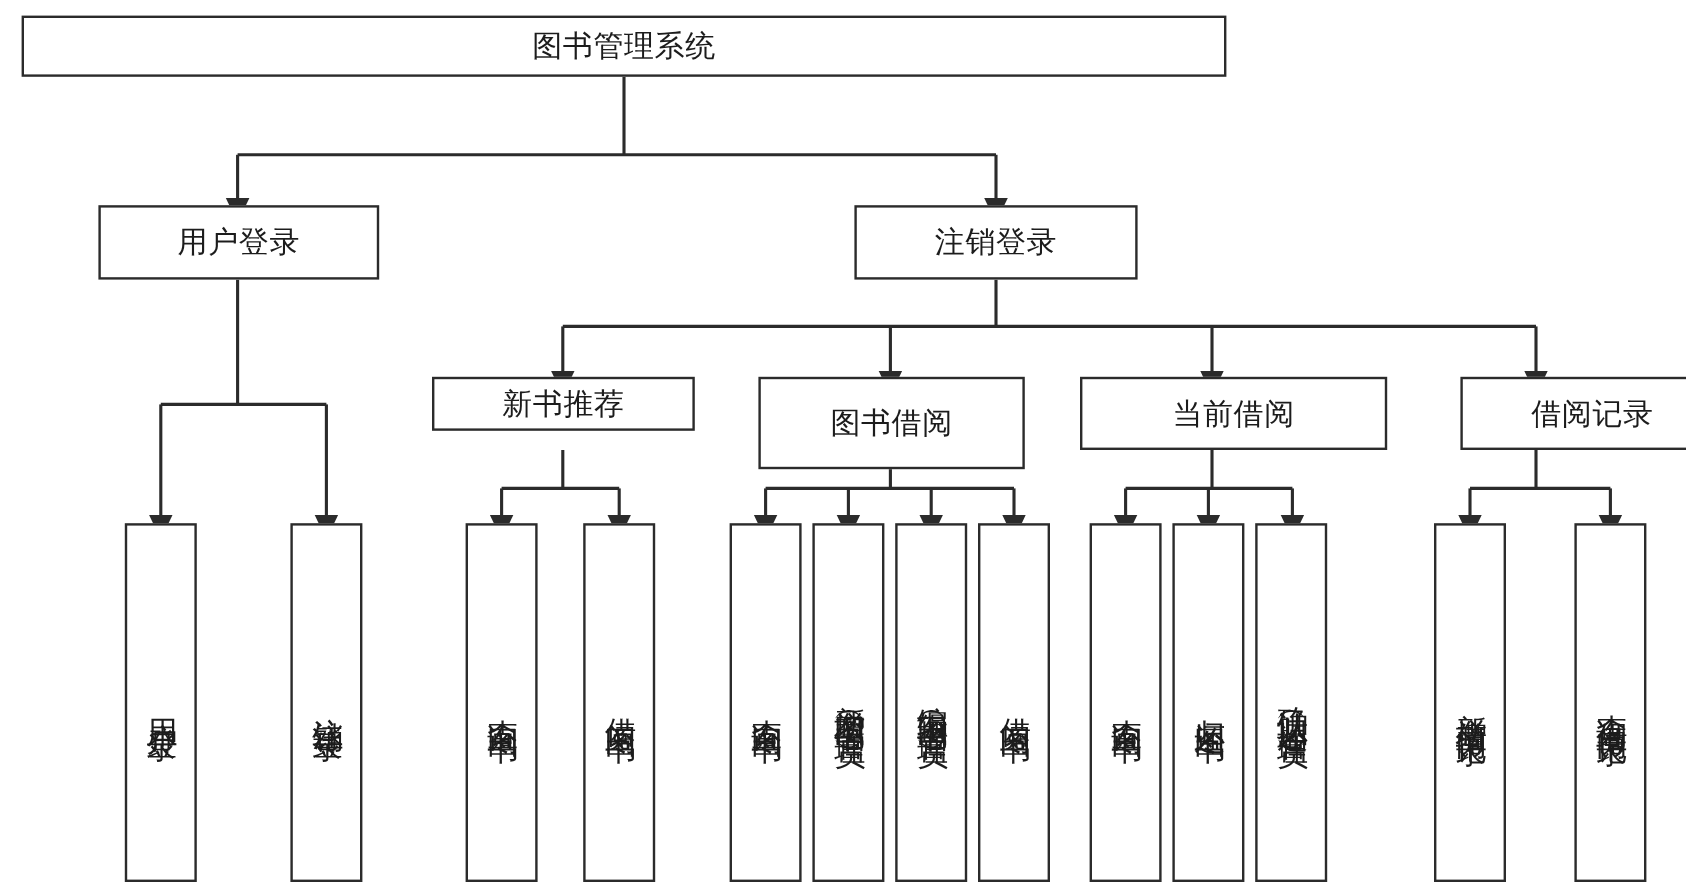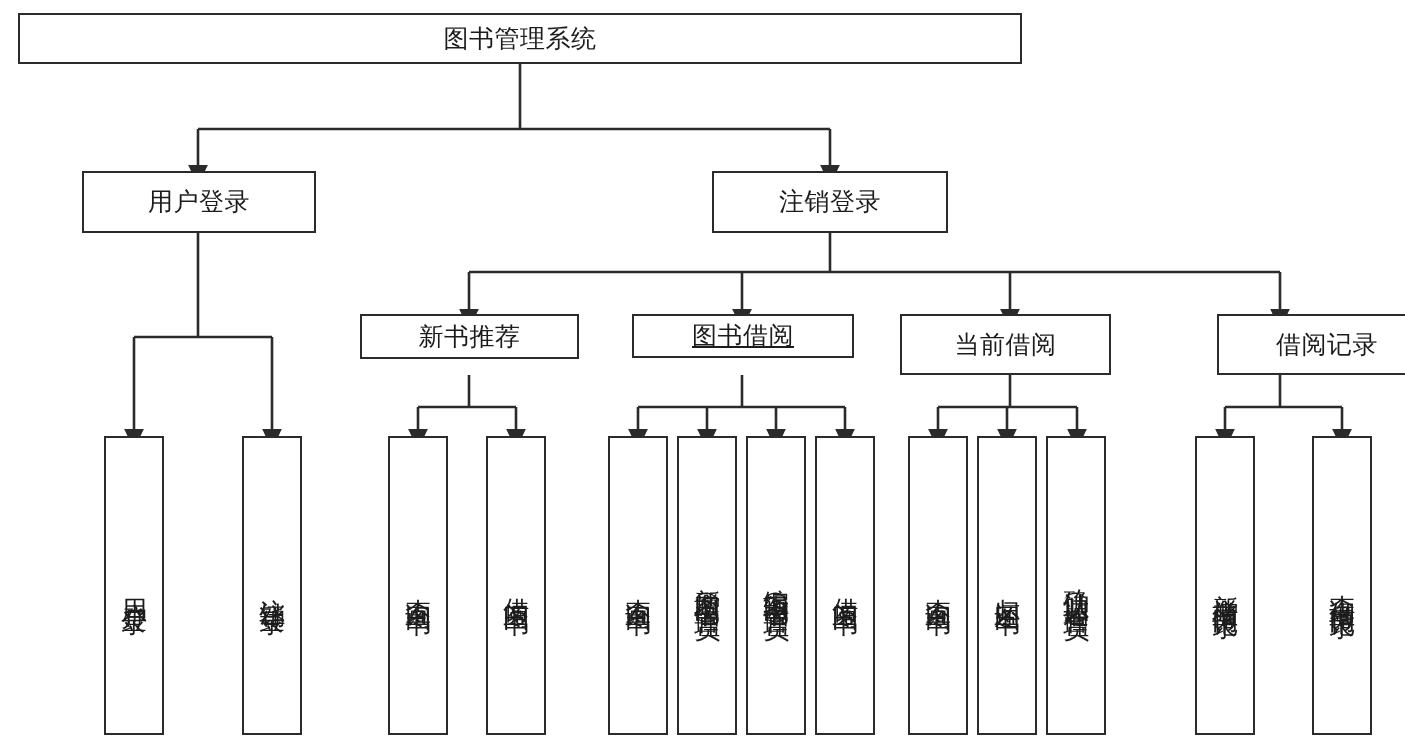--- a/index.html
+++ b/index.html
@@ -130,24 +130,24 @@
   <div class="node h" style="left:82px;top:171px;width:234px;height:62px;">
     <span class="lbl">用户登录</span>
   </div>
   <div class="node h" style="left:712px;top:171px;width:236px;height:62px;">
     <span class="lbl">注销登录</span>
   </div>
 
   <div class="node h" style="left:360px;top:314px;width:219px;height:45px;">
     <span class="lbl">新书推荐</span>
   </div>
-  <div class="node h" style="left:632px;top:314px;width:222px;height:44px;text-decoration:underline;">
+  <div class="node h" style="left:632px;top:314px;width:222px;height:77px;">
     <span class="lbl">图书借阅</span>
   </div>
-  <div class="node h" style="left:900px;top:314px;width:211px;height:61px;">
+  <div class="node h" style="left:900px;top:314px;width:256px;height:61px;">
     <span class="lbl">当前借阅</span>
   </div>
   <div class="node h" style="left:1217px;top:314px;width:220px;height:61px;">
     <span class="lbl">借阅记录</span>
   </div>
 
   <div class="node v" style="left:104px;top:436px;width:60px;height:299px;">
     <span class="lbl">用户登录</span>
   </div>
   <div class="node v" style="left:242px;top:436px;width:60px;height:299px;">

